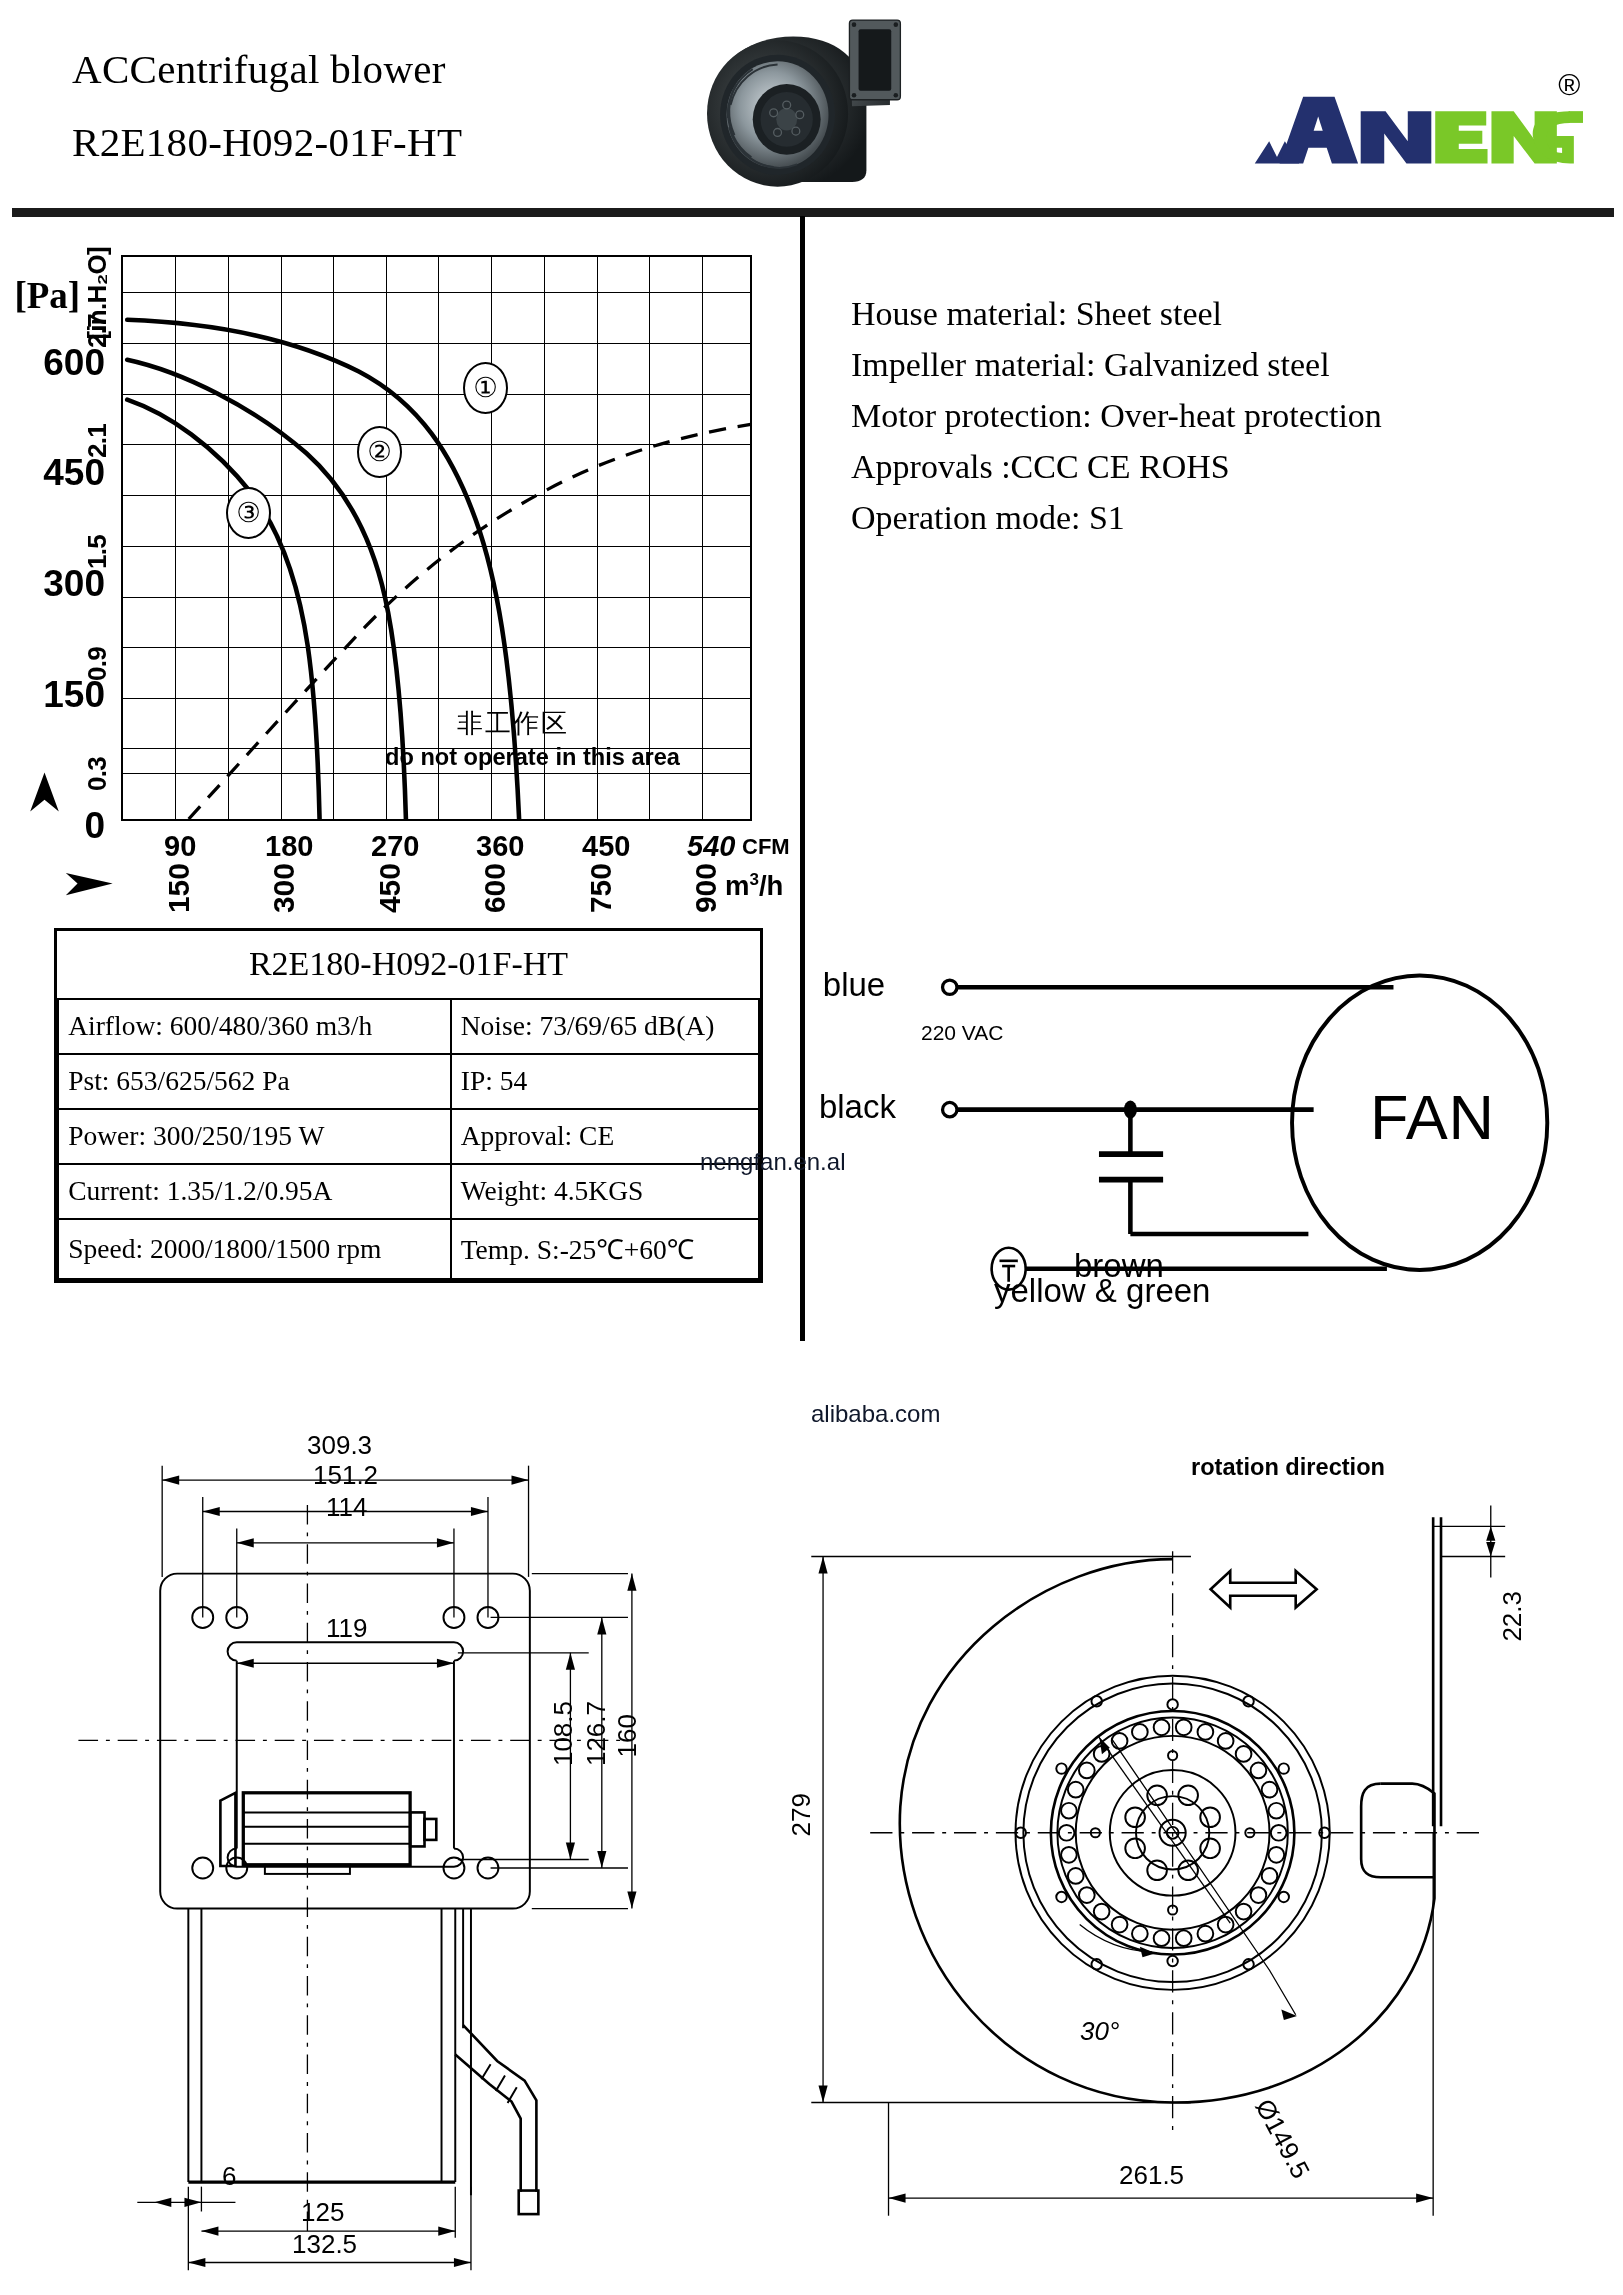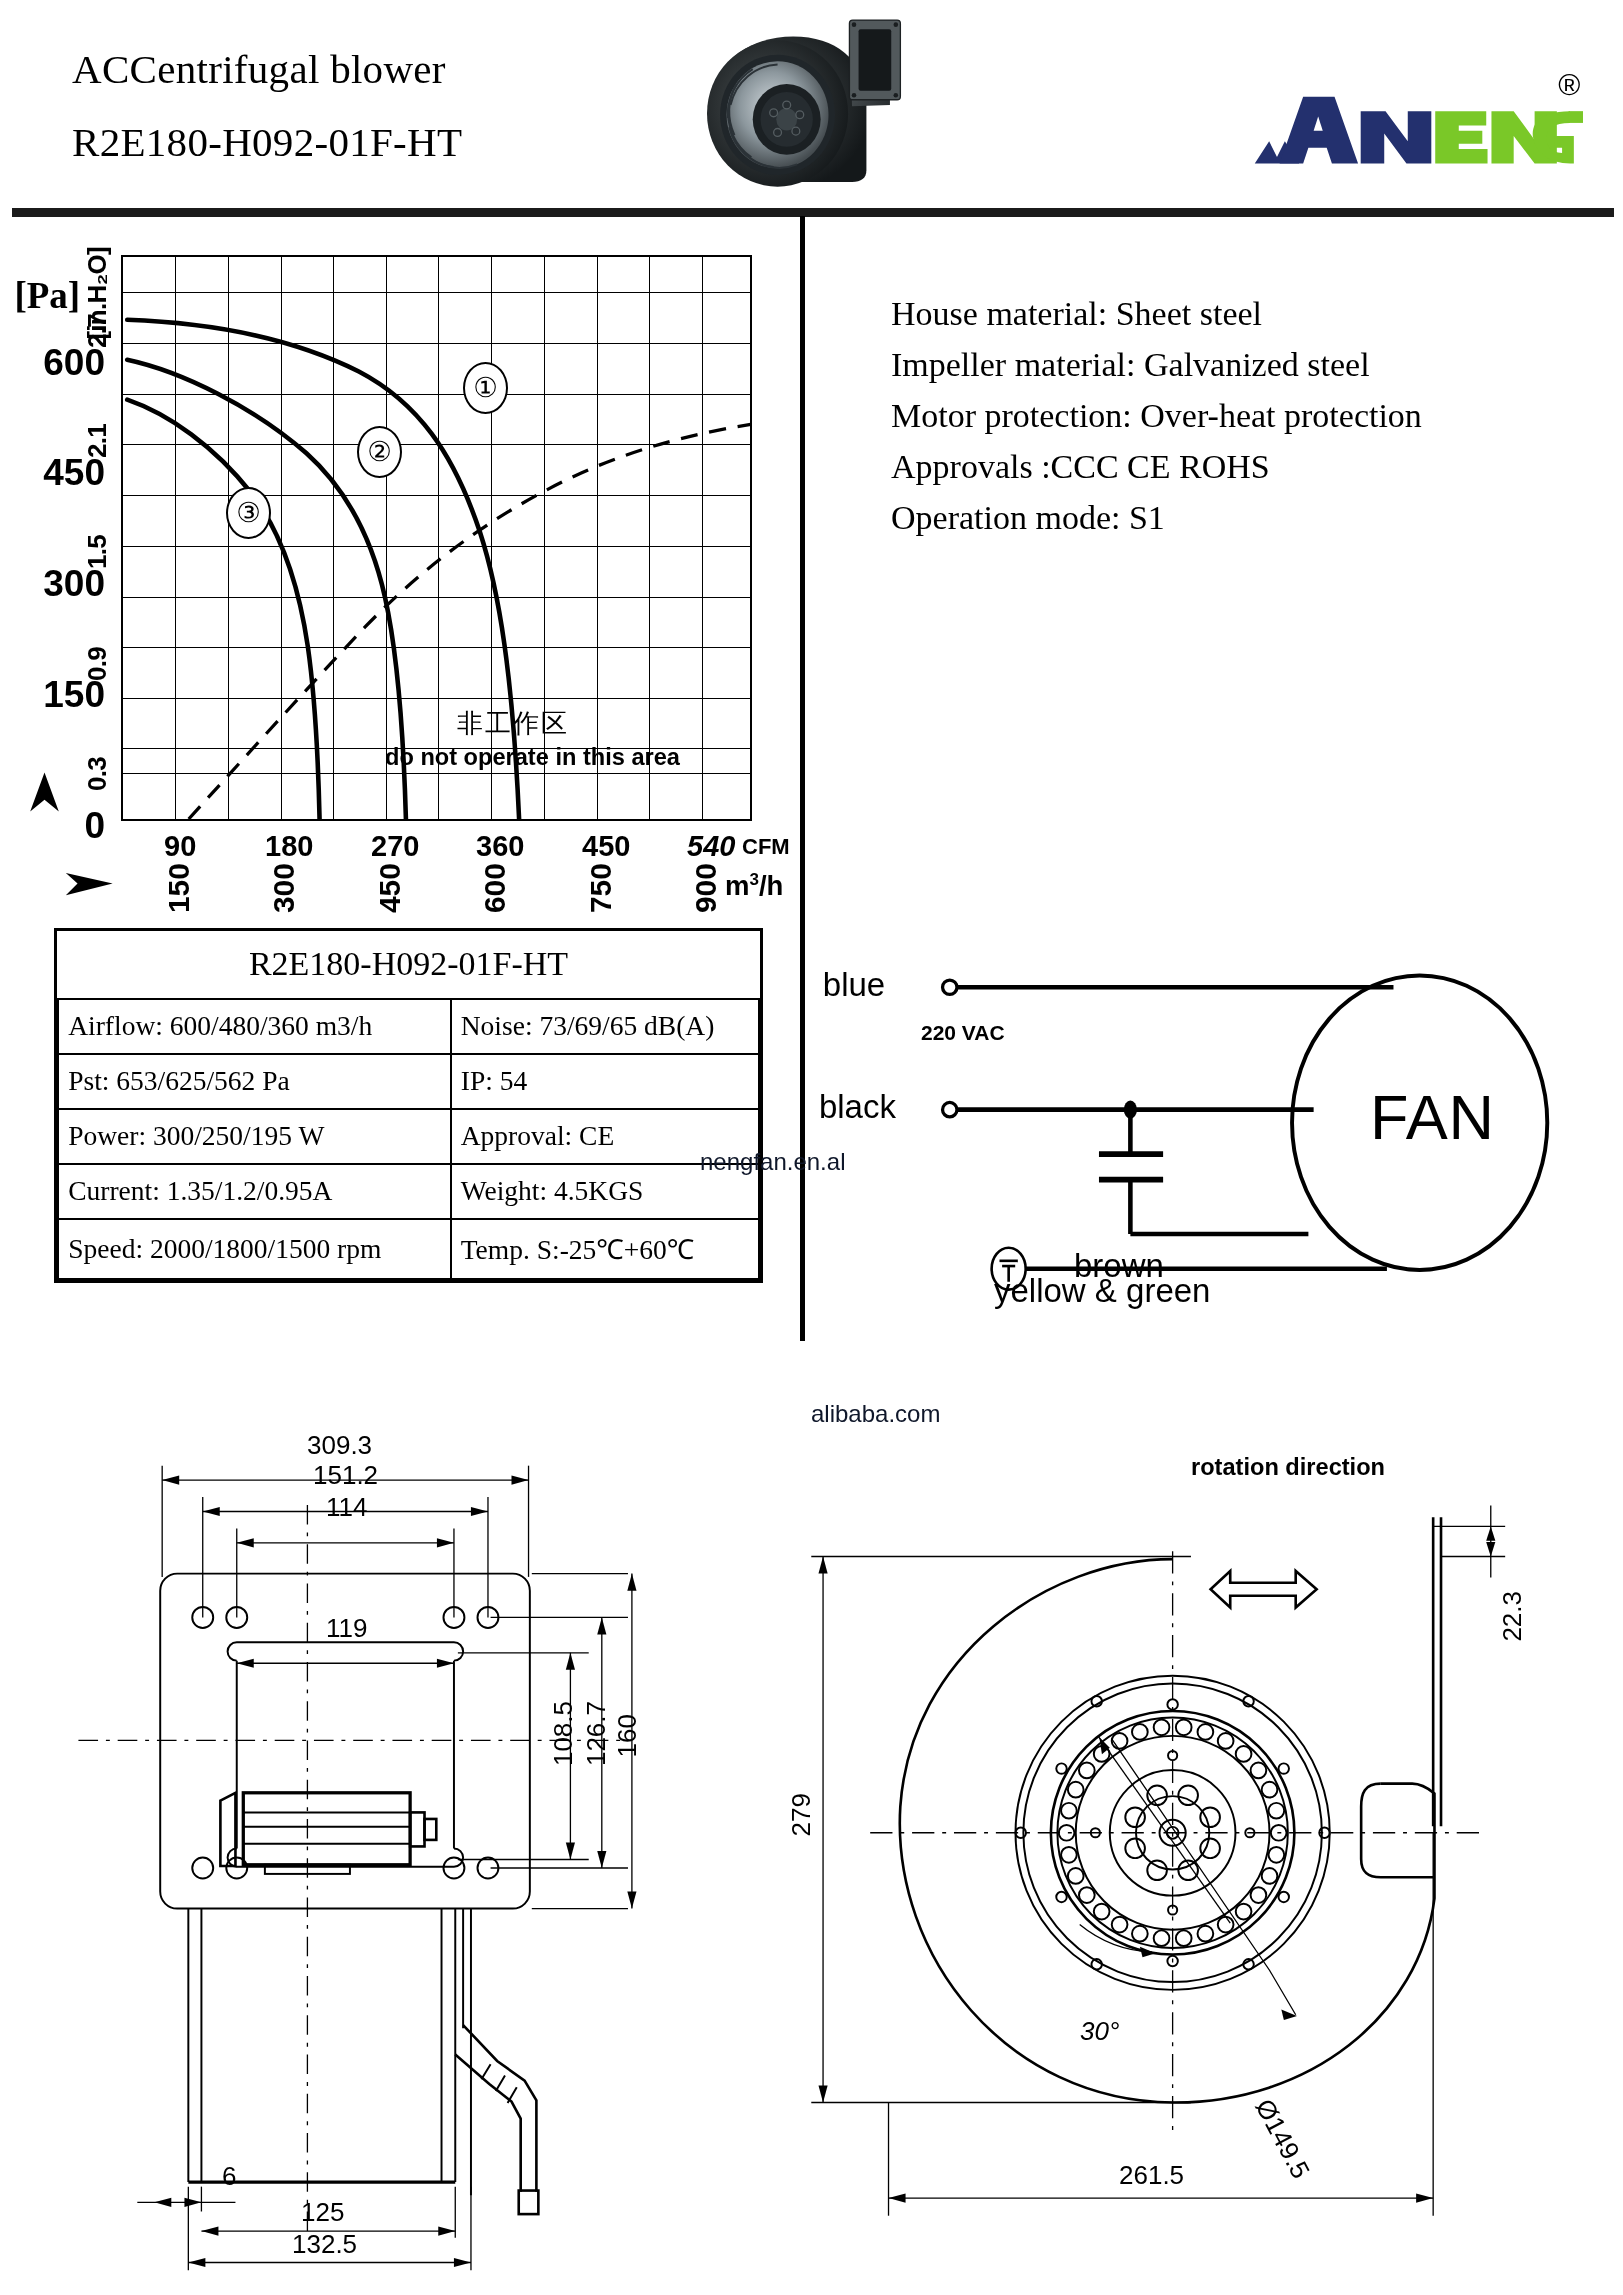--- a/index.html
+++ b/index.html
@@ -49,40 +49,40 @@
            white-space:nowrap;}
   .curve-badge{position:absolute;font-size:27.5px;font-family:"Liberation Serif",serif;
                width:41px;height:48px;line-height:47px;text-align:center;
                border:2px solid #000;border-radius:50%;background:#fff;}
   .warn-cn{position:absolute;font-size:26px;font-family:"DejaVu Sans",sans-serif;
            letter-spacing:2px;white-space:nowrap;}
   .warn-en{position:absolute;font-size:23.6px;font-family:"Liberation Sans",sans-serif;
            font-weight:bold;white-space:nowrap;}
 
   
-  #spec-text{position:absolute;left:851px;top:288px;width:720px;margin-left:40px;}
+  #spec-text{position:absolute;left:851px;top:288px;width:720px;}
   #spec-text div{font-size:34px;line-height:51px;white-space:nowrap;
                  font-family:"Liberation Serif",serif;}
 
   
   #spec-table{position:absolute;left:54px;top:928px;width:709px;
               border:3.3px solid #000;box-sizing:border-box;background:#fff;}
   #spec-table table{border-collapse:collapse;width:100%;}
   #spec-table td{border:2px solid #000;font-size:27.5px;padding:10.5px 9.2px;
                  font-family:"Liberation Serif",serif;white-space:nowrap;}
   #spec-table td.title{text-align:center;font-size:34px;padding:14.4px 0;border-top:none;
                        border-left:none;border-right:none;}
   #spec-table td.left{width:56%;}
   .sup{font-size:17px;vertical-align:super;}
 
   
   #wiring{position:absolute;left:811px;top:936px;width:805px;height:380px;}
   #wiring .wlabel{position:absolute;font-size:33px;font-family:"Liberation Sans",sans-serif;
                   white-space:nowrap;}
-  #wiring .vac{position:absolute;font-size:21px;font-family:"Liberation Sans",sans-serif;font-weight:bold;}
+  #wiring .vac{position:absolute;font-size:21px;font-family:"Liberation Sans",sans-serif;}
   #wiring .fan-txt{position:absolute;font-size:63px;font-family:"Liberation Sans",sans-serif;
                    letter-spacing:0.7px;}
 
   
   .wm{position:absolute;color:#0f172a;font-size:24px;
       font-family:"Liberation Sans",sans-serif;white-space:nowrap;}
 
   
   #drawing-left{position:absolute;left:39px;top:1361px;width:720px;height:929px;}
   #drawing-right{position:absolute;left:772px;top:1440px;width:851px;height:851px;}

